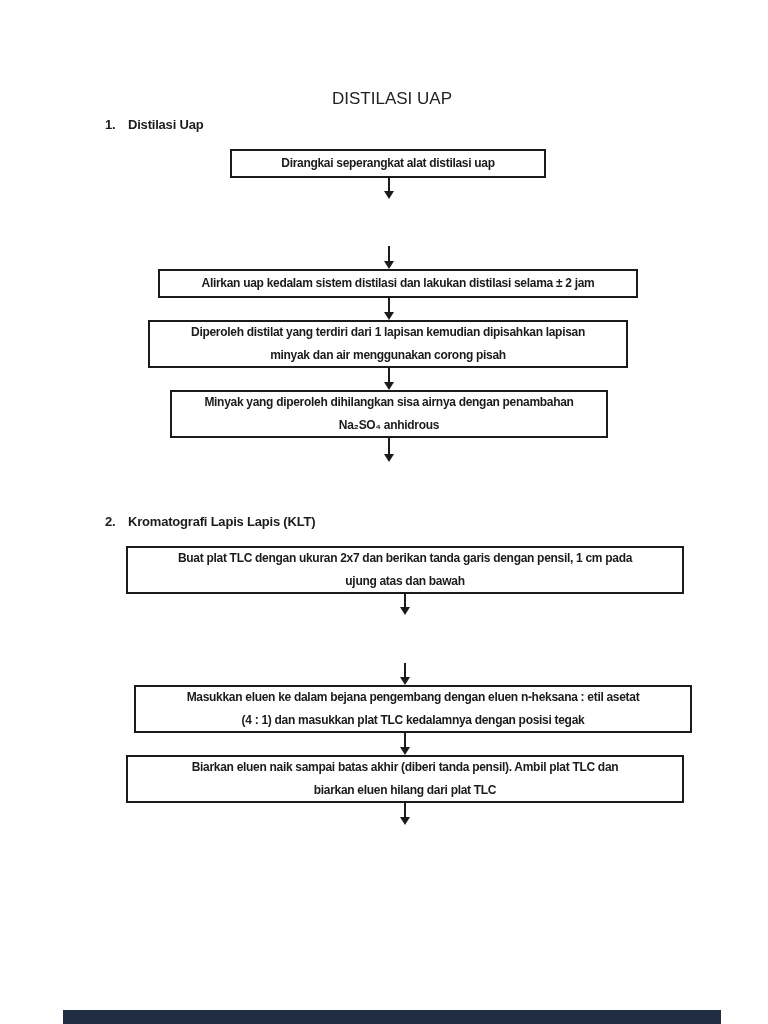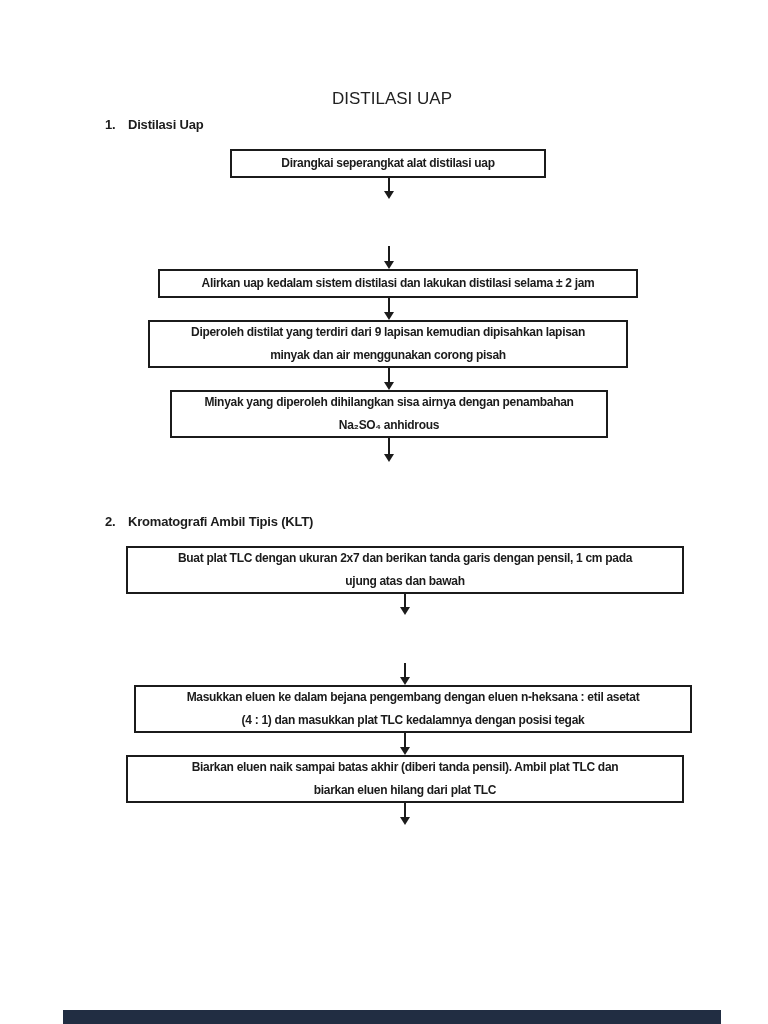--- a/index.html
+++ b/index.html
@@ -77,40 +77,40 @@
       <div class="head"></div>
   </div>
 
   <div class="step-box" style="left:140px;top:269px;width:480px;height:29px;margin-left:10px;">Alirkan uap kedalam sistem distilasi dan lakukan distilasi selama ± 2 jam</div>
 
   <div class="arrow" style="left:375px;top:298px;height:22px;">
     <div class="stem"></div>
       <div class="head"></div>
   </div>
 
-  <div class="step-box" style="left:140px;top:320px;width:480px;height:48px;">Diperoleh distilat yang terdiri dari 9 lapisan kemudian dipisahkan lapisan
+  <div class="step-box" style="left:140px;top:320px;width:480px;height:48px;">Diperoleh distilat yang terdiri dari 1 lapisan kemudian dipisahkan lapisan
 minyak dan air menggunakan corong pisah</div>
 
   <div class="arrow" style="left:375px;top:368px;height:22px;">
     <div class="stem"></div>
       <div class="head"></div>
   </div>
 
   <div class="step-box" style="left:162px;top:390px;width:438px;height:48px;">Minyak yang diperoleh dihilangkan sisa airnya dengan penambahan
 Na₂SO₄ anhidrous</div>
 
   <div class="arrow" style="left:375px;top:438px;height:24px;">
     <div class="stem"></div>
       <div class="head"></div>
   </div>
 
 
   <div class="sec-heading" style="top:514px;">
     <span class="num">2.</span>
-    <span>Kromatografi Ambil Tipis (KLT)</span>
+    <span>Kromatografi Lapis Lapis (KLT)</span>
   </div>
 
   <div class="step-box" style="left:118px;top:546px;width:558px;height:48px;">Buat plat TLC dengan ukuran 2x7 dan berikan tanda garis dengan pensil, 1 cm pada
 ujung atas dan bawah</div>
 
   <div class="arrow" style="left:391px;top:594px;height:21px;">
     <div class="stem"></div>
       <div class="head"></div>
   </div>
 

